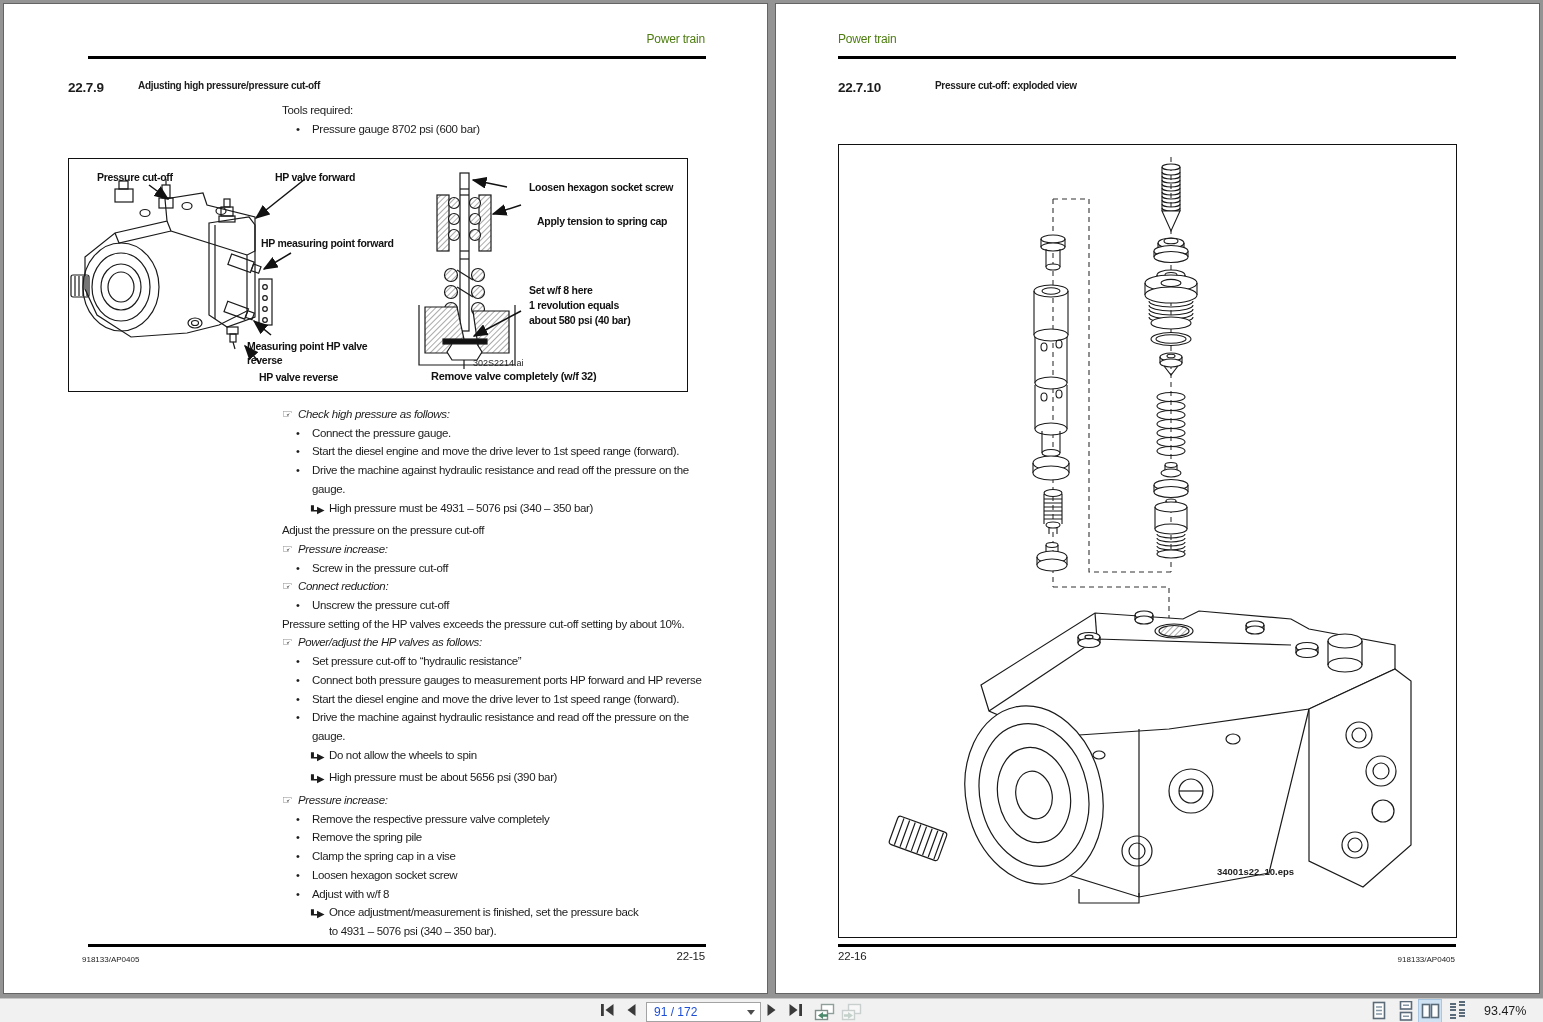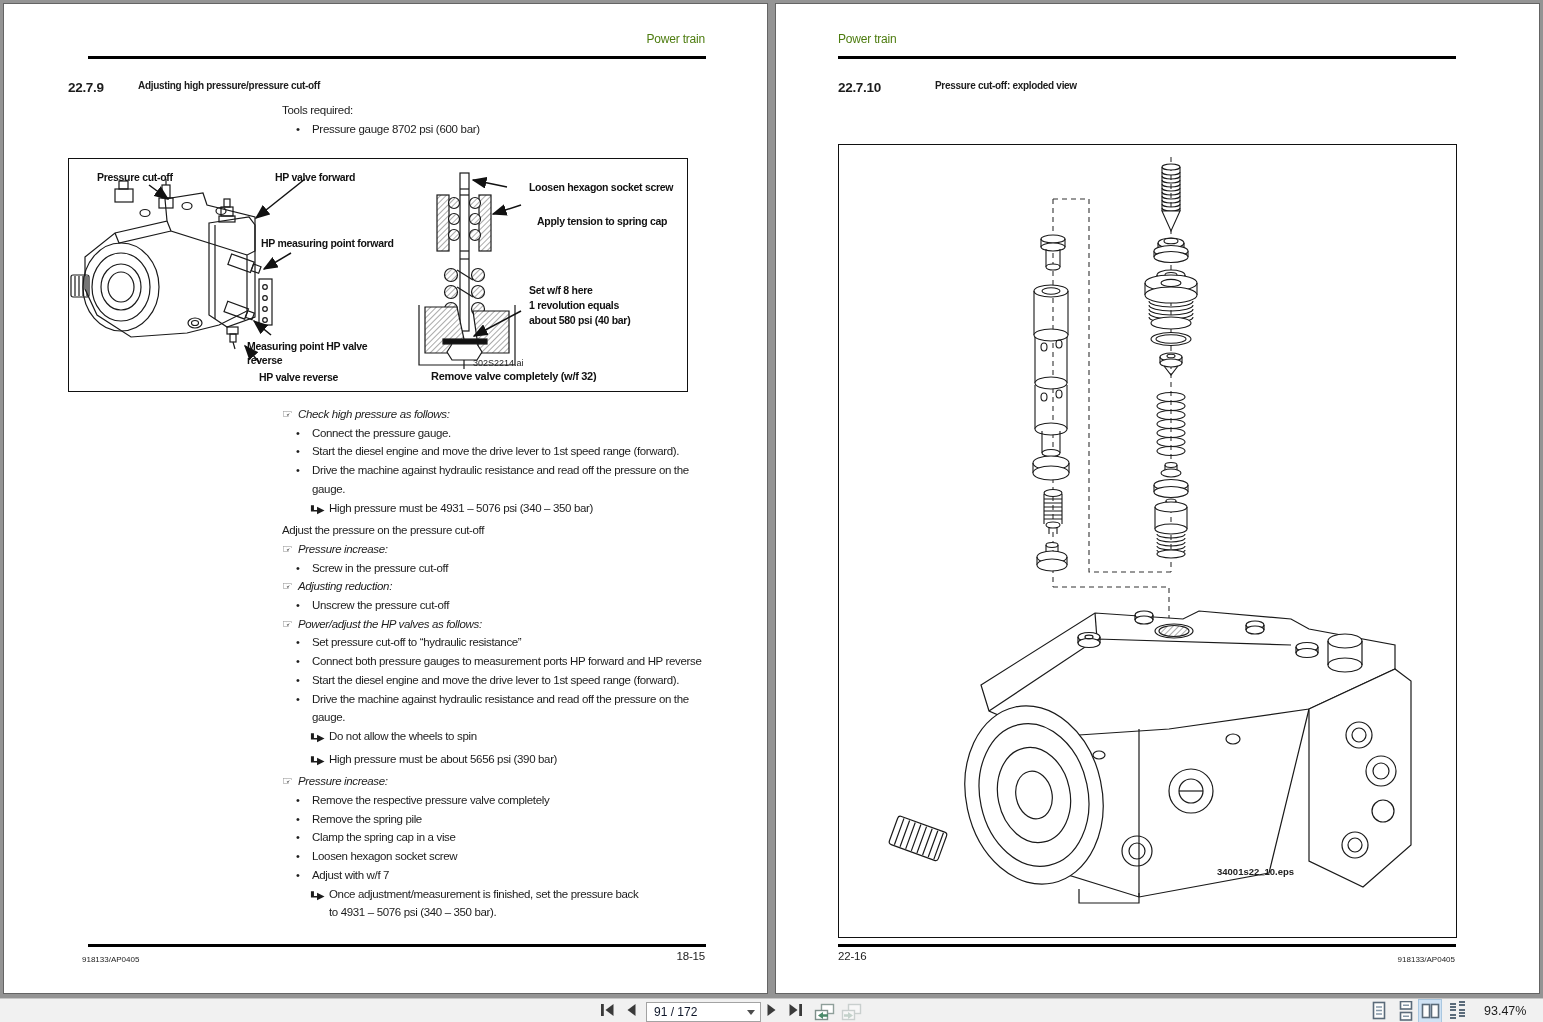--- a/index.html
+++ b/index.html
@@ -51,21 +51,21 @@
   .flabel{font-weight:bold;font-size:10.5px;fill:#111;letter-spacing:-0.3px;}
   .fsmall{font-size:9px;fill:#222;}
   
   .statusbar{
     position:absolute;left:0;top:998px;width:1543px;height:24px;
     background:#f1f1f1;border-top:1px solid #c6c6c6;
   }
   .sbtn{position:absolute;top:4px;width:20px;height:17px;cursor:default;}
   .pagebox{
     position:absolute;left:646px;top:3px;width:113px;height:18px;background:#fff;
-    border:1px solid #a3a3a3;font-size:12px;color:#0f172a;
+    border:1px solid #a3a3a3;font-size:12px;color:#1d4ed8;
   }
   .pagebox .pval{position:absolute;left:7px;top:2px;}
   .pagebox .caret{
     position:absolute;right:5px;top:7px;width:0;height:0;
     border-left:4px solid transparent;border-right:4px solid transparent;border-top:5px solid #4d4d4d;
   }
   .laybtn{position:absolute;top:1px;width:22px;height:22px;display:flex;align-items:center;justify-content:center;}
   .laybtn.active{background:#cfe2f4;box-shadow:0 0 0 1px #a9c7e0;}
   .zoomtxt{position:absolute;left:1484px;top:5px;font-size:12.5px;color:#1c1c1c;}
 </style>
@@ -229,25 +229,28 @@
         <div class="row pointer">
           <span class="marker">☞</span>
           <span class="txt">Pressure increase:</span>
         </div>
         <div class="row bullet">
           <span class="marker">•</span>
           <span class="txt">Screw in the pressure cut-off</span>
         </div>
         <div class="row pointer">
           <span class="marker">☞</span>
-          <span class="txt">Adjusting reduction:</span>
+          <span class="txt">Connect reduction:</span>
         </div>
         <div class="row bullet">
           <span class="marker">•</span>
           <span class="txt">Unscrew the pressure cut-off</span>
+        </div>
+        <div class="row plain">
+          <span class="txt">Pressure setting of the HP valves exceeds the pressure cut-off setting by about 10%.</span>
         </div>
         <div class="row pointer">
           <span class="marker">☞</span>
           <span class="txt">Power/adjust the HP valves as follows:</span>
         </div>
         <div class="row bullet">
           <span class="marker">•</span>
           <span class="txt">Set pressure cut-off to “hydraulic resistance”</span>
         </div>
         <div class="row bullet">
@@ -289,34 +292,34 @@
         <div class="row bullet">
           <span class="marker">•</span>
           <span class="txt">Clamp the spring cap in a vise</span>
         </div>
         <div class="row bullet">
           <span class="marker">•</span>
           <span class="txt">Loosen hexagon socket screw</span>
         </div>
         <div class="row bullet">
           <span class="marker">•</span>
-          <span class="txt">Adjust with w/f 7</span>
+          <span class="txt">Adjust with w/f 8</span>
         </div>
         <div class="row arrow">
           <span class="marker"><svg width="15" height="11" viewBox="0 0 16 11">
               <path d="M1,0 h3.2 v5 h3.3 V1.6 L15.5,5.5 7.5,9.4 V6.6 H1 Z" fill="#1c1c1c"></path>
             </svg></span>
           <span class="txt">Once adjustment/measurement is finished, set the pressure back
 to 4931 – 5076 psi (340 – 350 bar).</span>
         </div>
       </div>
 
     <div class="rule foot-rule-l"></div>
     <div class="doc-num dn-left">918133/AP0405</div>
-    <div class="page-num pn-right">18-15</div>
+    <div class="page-num pn-right">22-15</div>
   </div>
 
   <div class="page" id="page-right">
     <div class="running-head rh-left">Power train</div>
     <div class="rule hdr-rule-r"></div>
     <div class="sec-num sn-r">22.7.10</div>
     <div class="sec-title st-r">Pressure cut-off: exploded view</div>
 
     <div class="figbox fig2">
       <svg viewBox="0 0 617 792">

